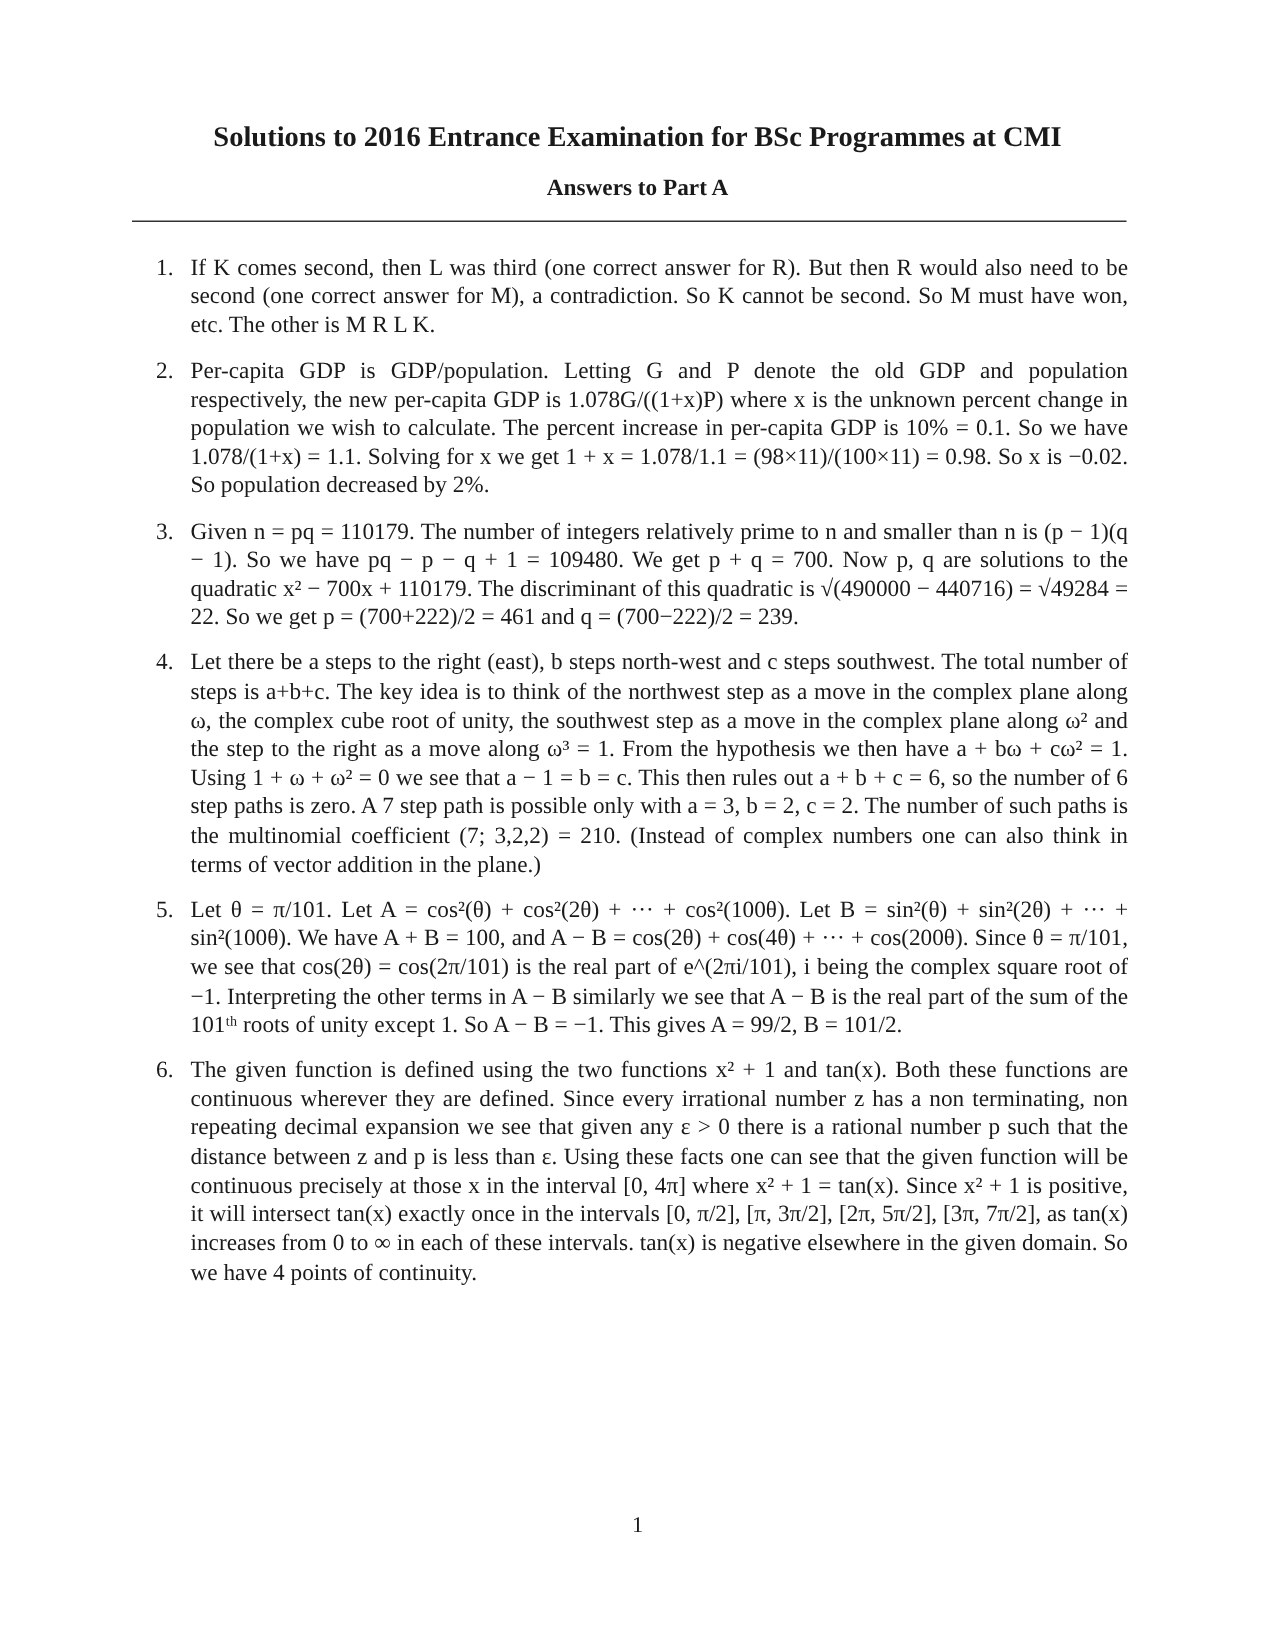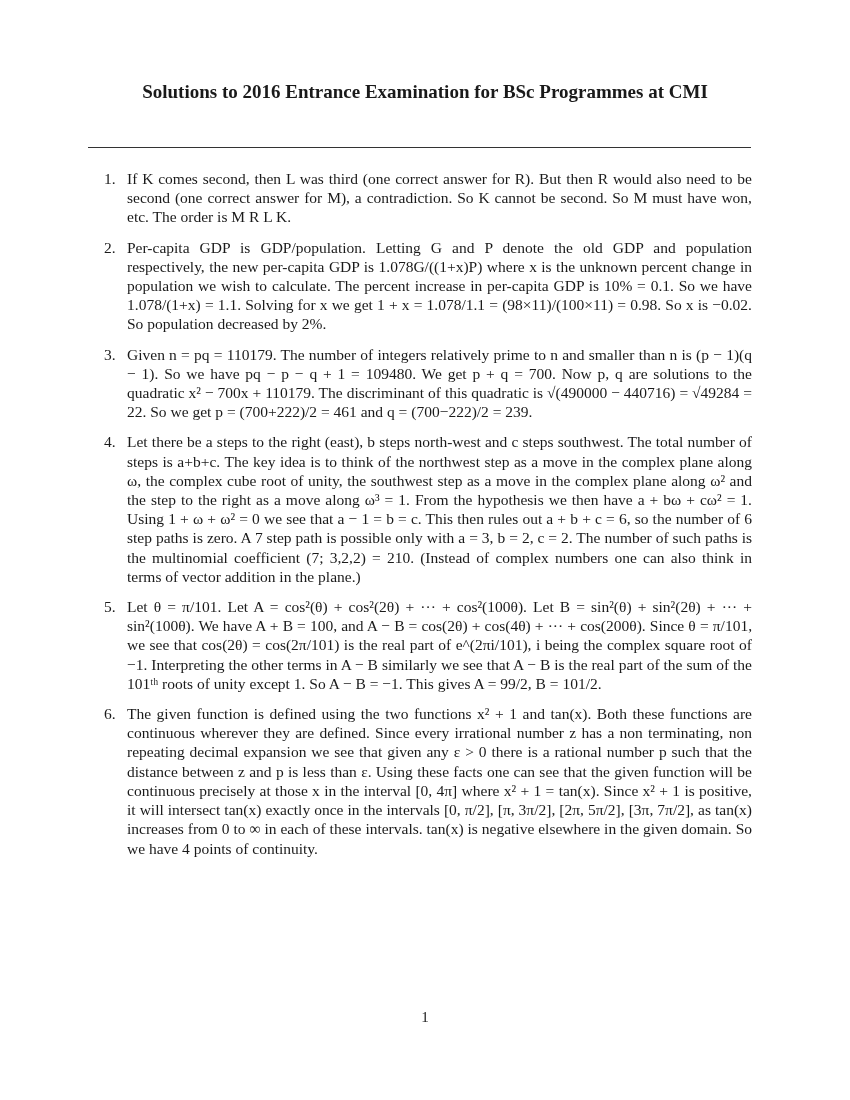--- a/index.html
+++ b/index.html
@@ -41,26 +41,27 @@
     position: absolute; left: 0; right: 0; top: 1009px;
     text-align: center; font-size: 15px;
     font-family: "Liberation Serif", serif;
   }
 </style>
 </head>
 <body>
 
 <div class="page">
   <div class="title">Solutions to 2016 Entrance Examination for BSc Programmes at CMI</div>
+  <div class="subtitle">Answers to Part A</div>
   <div class="rule"></div>
 
   <ol class="answers">
     <li class="answer a1">
       <span class="num">1.</span>
-      <span class="text">If K comes second, then L was third (one correct answer for R). But then R would also need to be second (one correct answer for M), a contradiction. So K cannot be second. So M must have won, etc. The order is M R L K.</span>
+      <span class="text">If K comes second, then L was third (one correct answer for R). But then R would also need to be second (one correct answer for M), a contradiction. So K cannot be second. So M must have won, etc. The other is M R L K.</span>
     </li>
     <li class="answer a2">
       <span class="num">2.</span>
       <span class="text">Per-capita GDP is GDP/population. Letting G and P denote the old GDP and population respectively, the new per-capita GDP is 1.078G/((1+x)P) where x is the unknown percent change in population we wish to calculate. The percent increase in per-capita GDP is 10% = 0.1. So we have 1.078/(1+x) = 1.1. Solving for x we get 1 + x = 1.078/1.1 = (98×11)/(100×11) = 0.98. So x is −0.02. So population decreased by 2%.</span>
     </li>
     <li class="answer a3">
       <span class="num">3.</span>
       <span class="text">Given n = pq = 110179. The number of integers relatively prime to n and smaller than n is (p − 1)(q − 1). So we have pq − p − q + 1 = 109480. We get p + q = 700. Now p, q are solutions to the quadratic x² − 700x + 110179. The discriminant of this quadratic is √(490000 − 440716) = √49284 = 22. So we get p = (700+222)/2 = 461 and q = (700−222)/2 = 239.</span>
     </li>
     <li class="answer a4">

